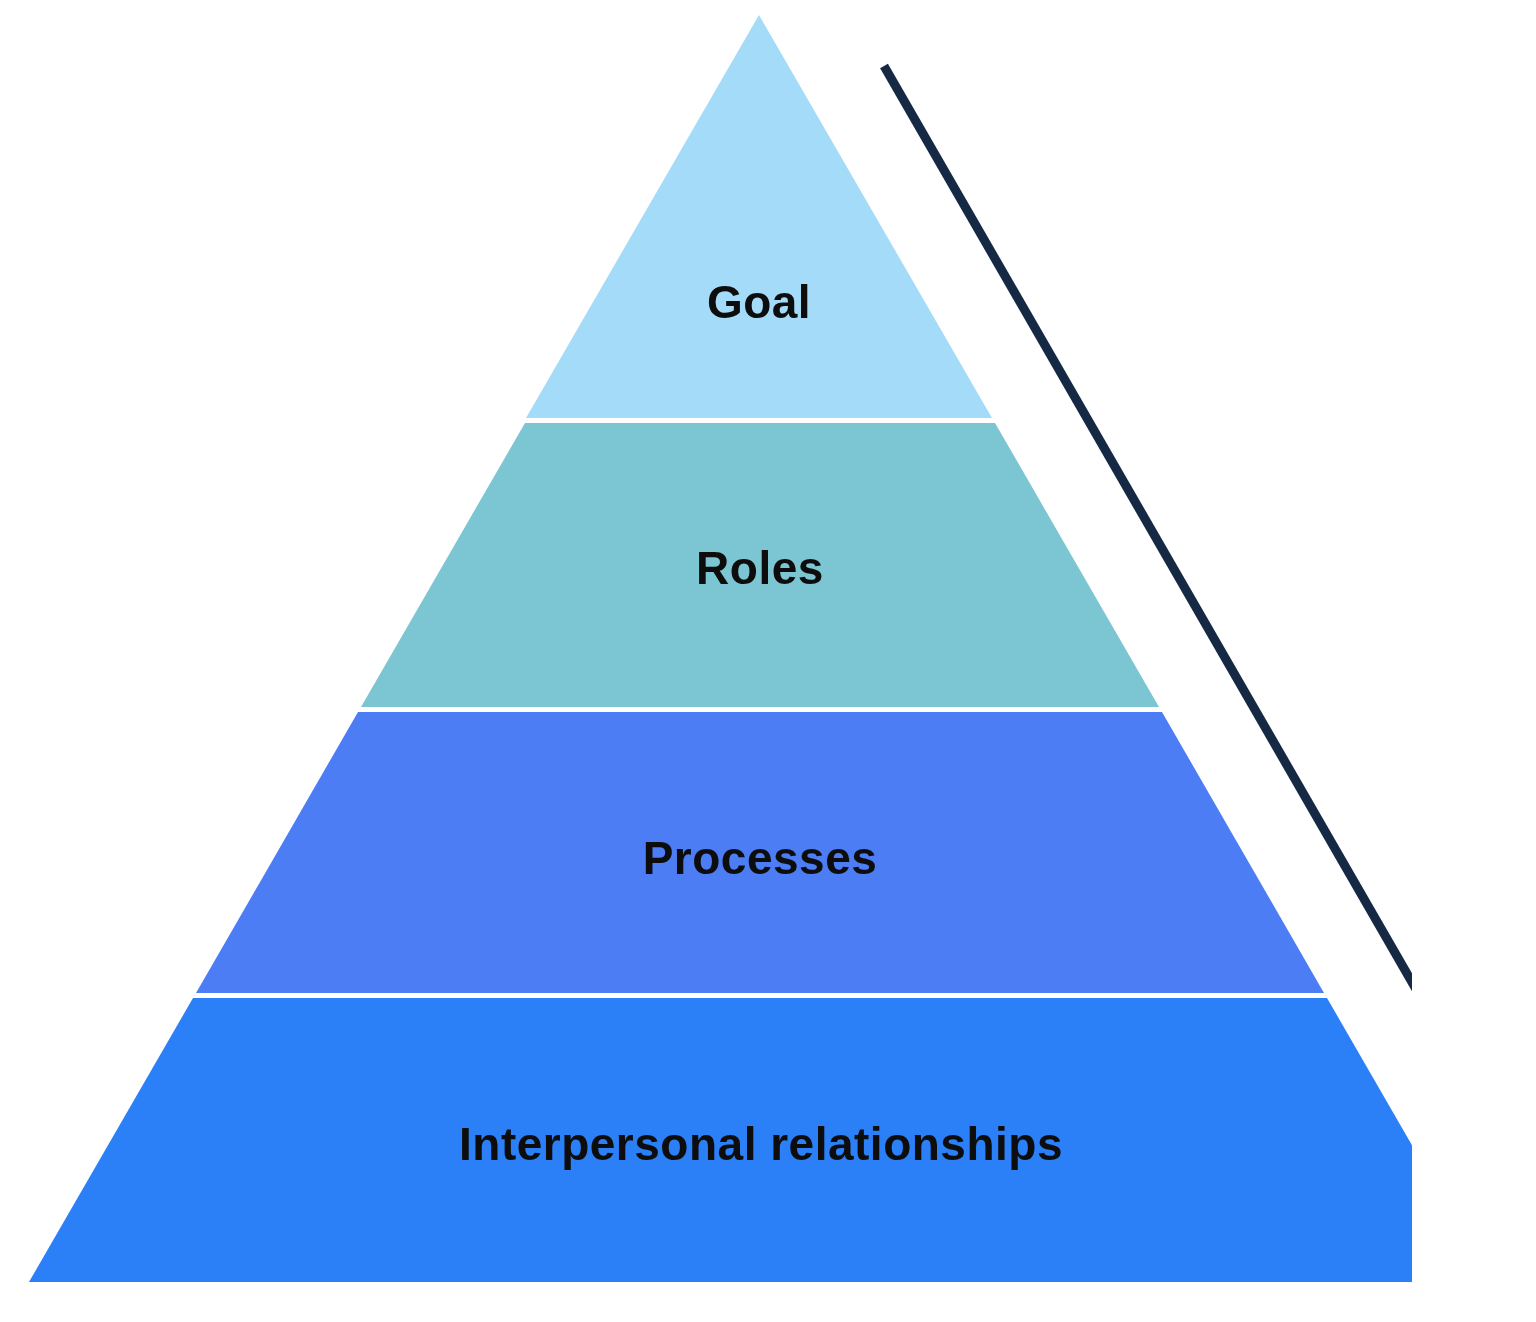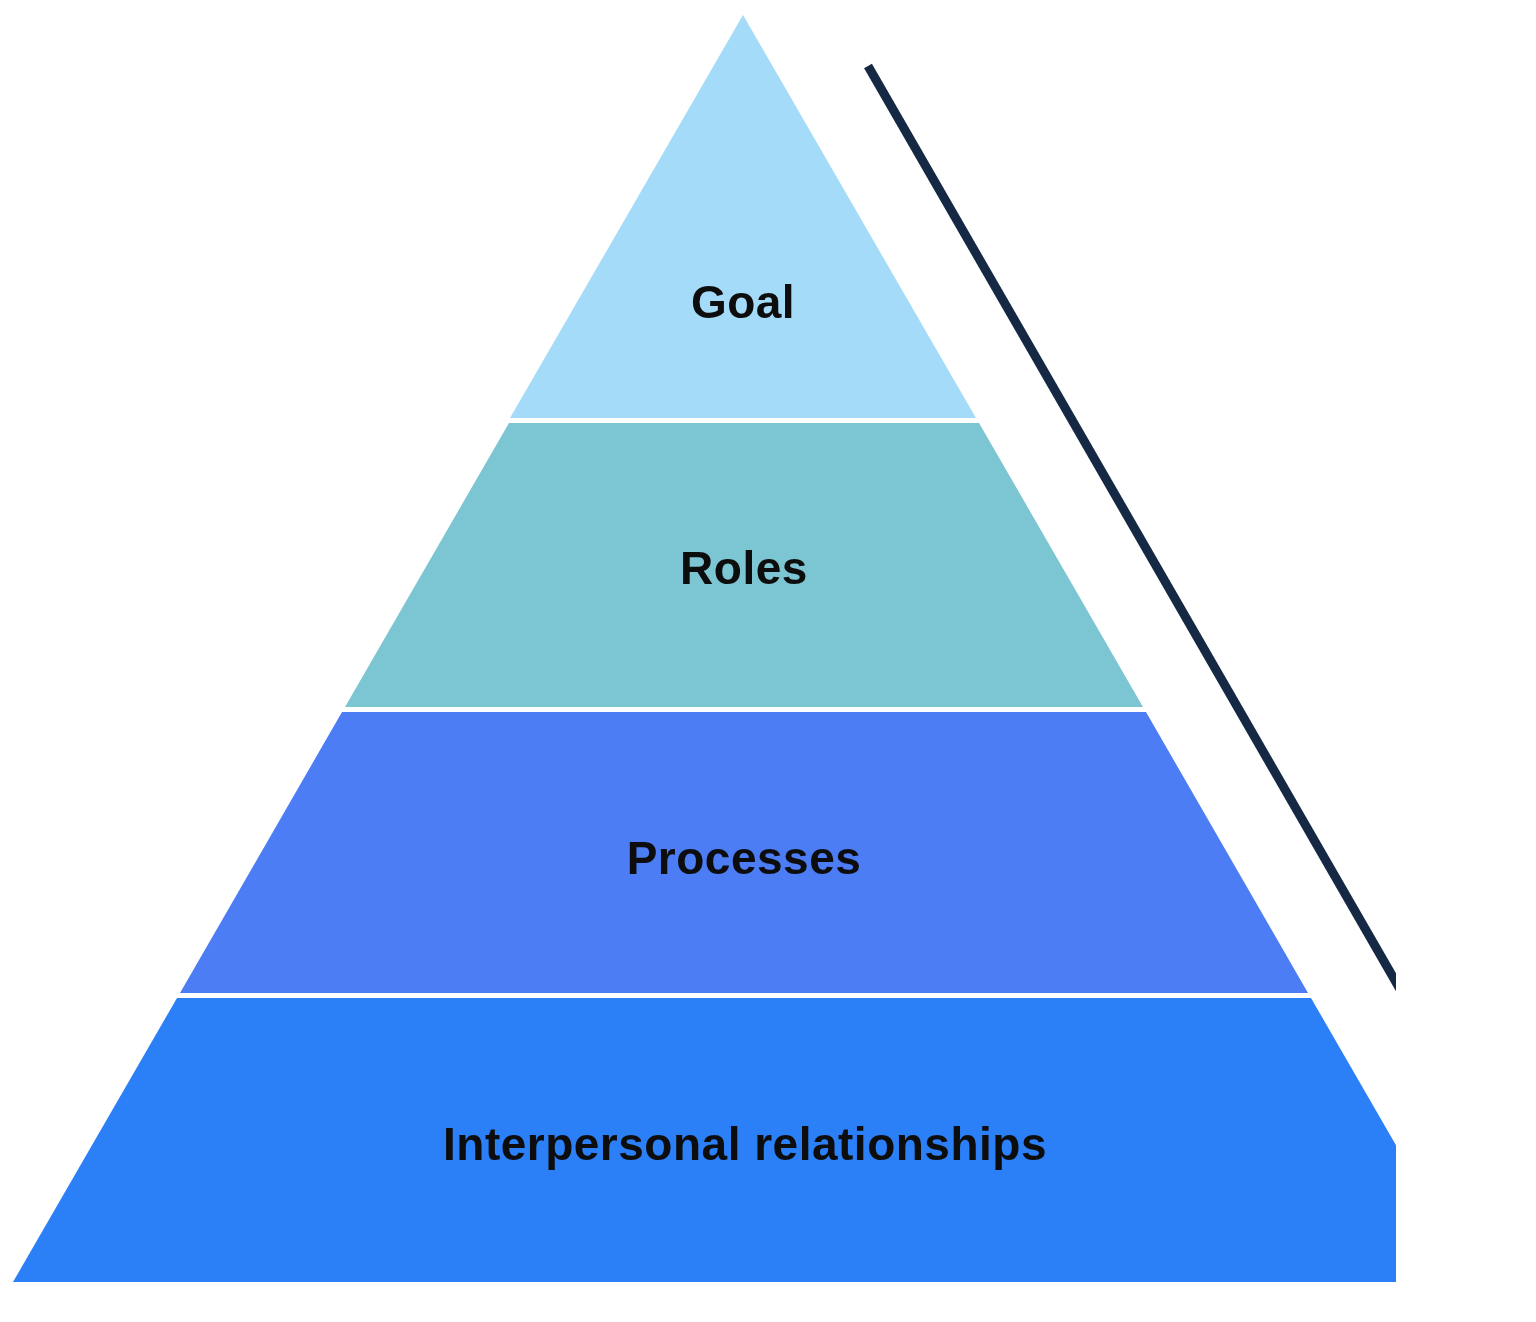--- a/index.html
+++ b/index.html
@@ -6,20 +6,21 @@
     margin: 0;
     padding: 0;
     background: #ffffff;
   }
   .canvas {
     position: relative;
     width: 1396px;
     height: 1322px;
     background: #ffffff;
     overflow: hidden;
+    padding-left: 16px;
   }
   svg {
     display: block;
   }
   .level-label {
     font-family: "Liberation Sans", "DejaVu Sans", sans-serif;
     font-weight: 700;
     font-size: 46px;
     letter-spacing: 0.5px;
   }

